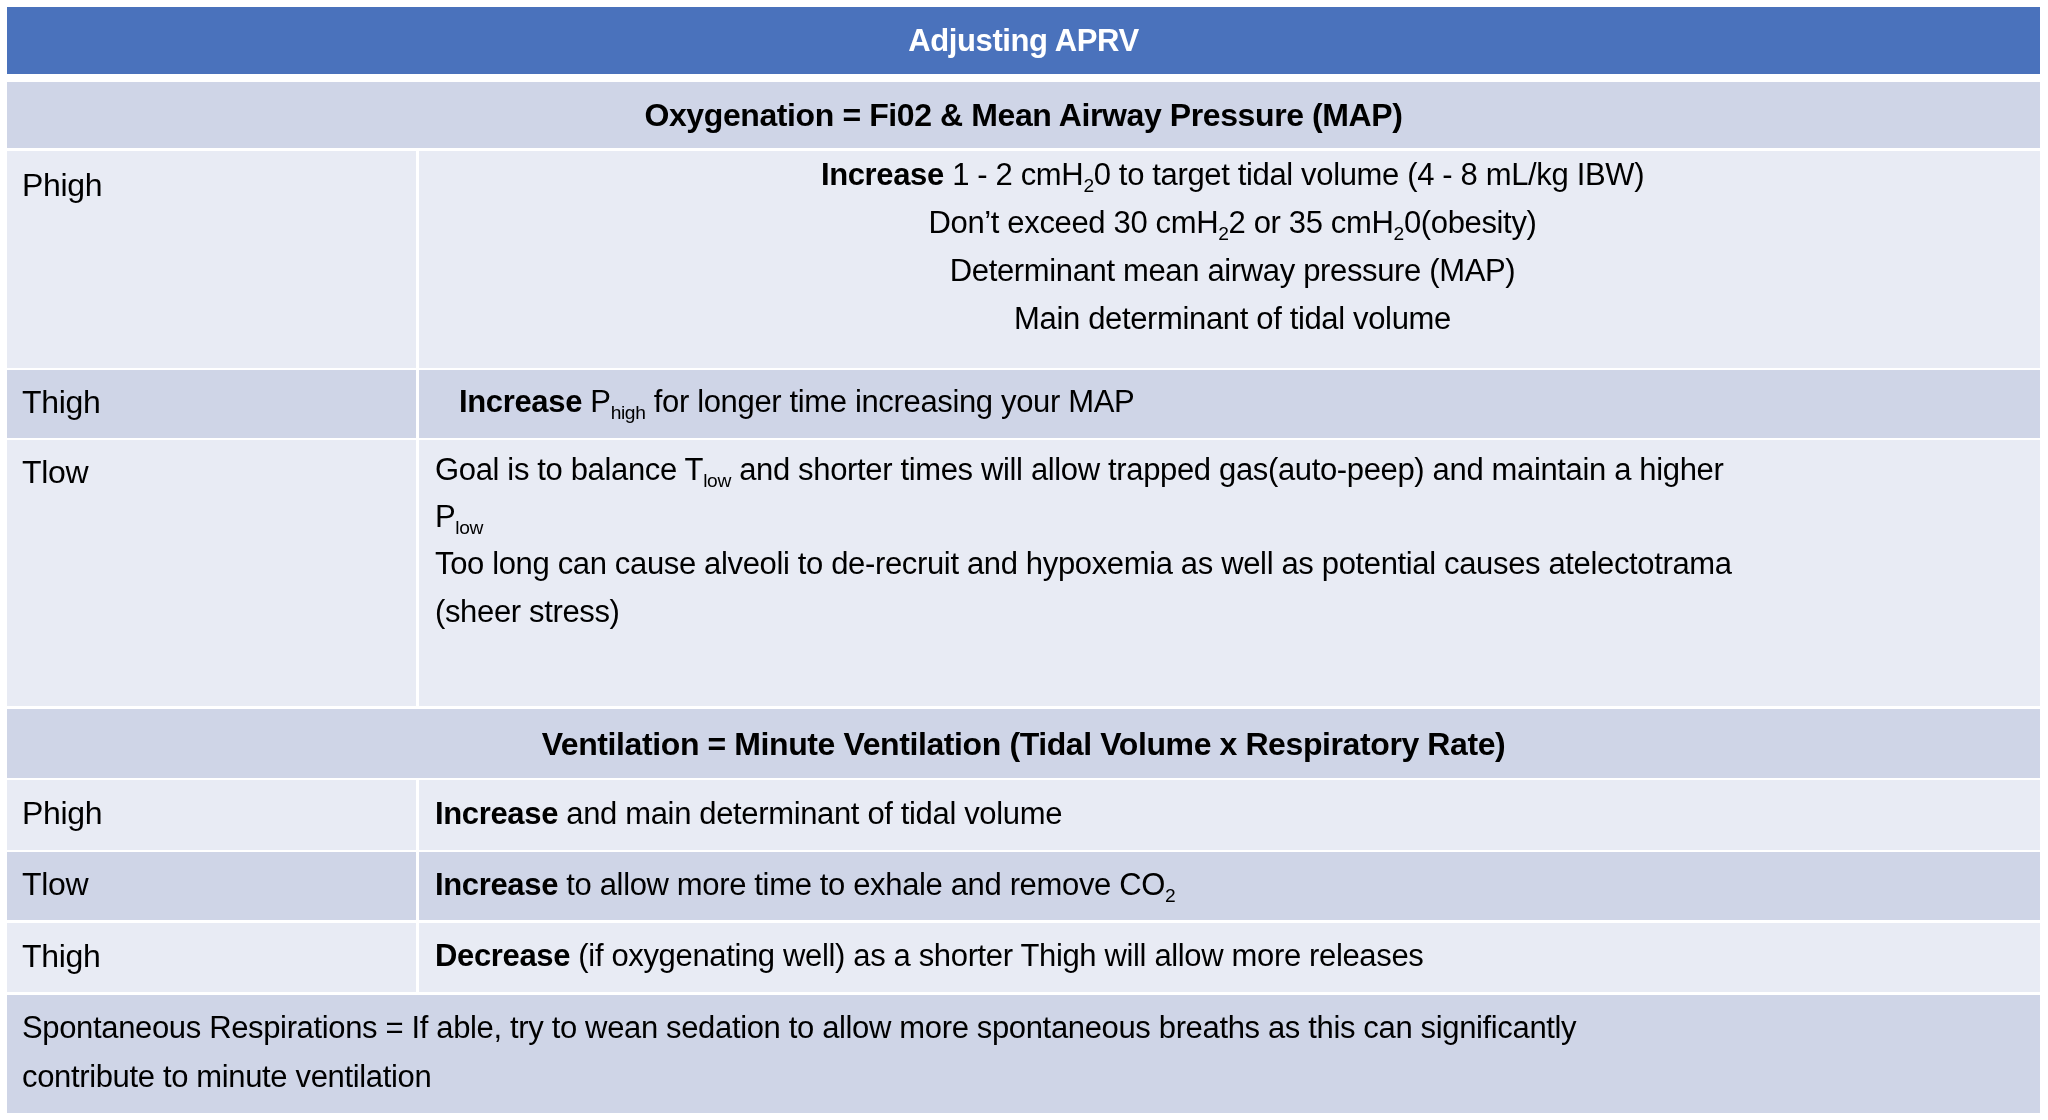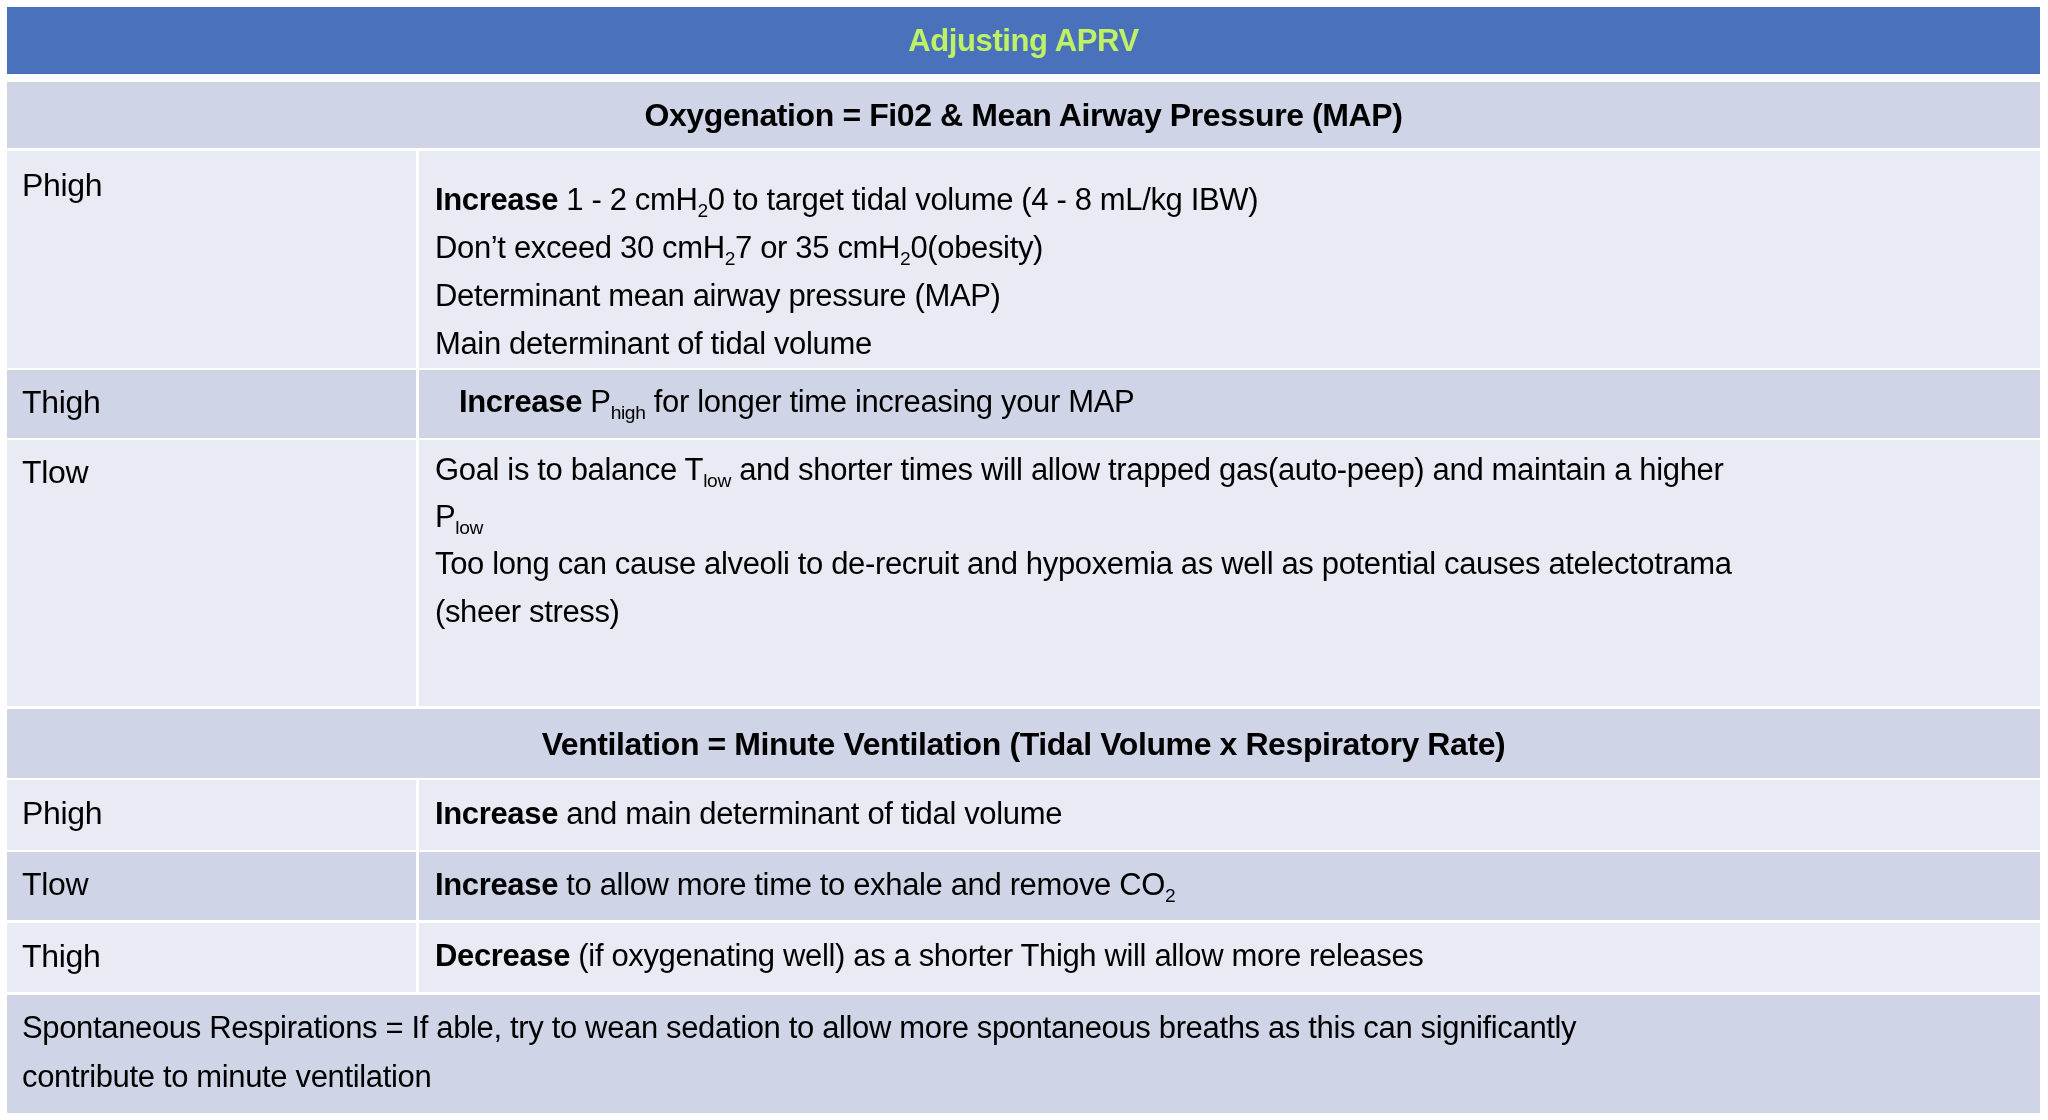--- a/index.html
+++ b/index.html
@@ -2,21 +2,21 @@
 <html><head>
 <meta charset="utf-8">
 <style>
   html, body { margin: 0; padding: 0; }
   body {
     width: 2048px; height: 1120px; background: #ffffff; position: relative; overflow: hidden;
     font-family: "Liberation Sans", "DejaVu Sans", sans-serif; color: #000;
   }
   .tbl { position: absolute; left: 7px; top: 7px; width: 2033px; }
   .row { position: absolute; left: 0; width: 2033px; box-sizing: border-box; }
-  .hdr { background: #4a72bc; color: #bef264; font-weight: bold; text-align: center; font-size: 31px; }
+  .hdr { background: #4a72bc; color: #ffffff; font-weight: bold; text-align: center; font-size: 31px; }
   .sec { background: #cfd5e7; font-weight: bold; text-align: center; font-size: 32px; }
   .odd { background: #e8ebf4; }
   .even { background: #cfd5e7; }
   .center-text { position: absolute; left: 0; right: 0; top: 50%; transform: translateY(-50%); white-space: nowrap; letter-spacing: -0.4px; }
   .lbl { position: absolute; left: 15px; font-size: 32px; letter-spacing: -0.3px; }
   .divider { position: absolute; left: 409px; top: 0; bottom: 0; width: 3px; background: #ffffff; }
   .cell { position: absolute; left: 428px; right: 10px; font-size: 31px; line-height: 48px; letter-spacing: -0.35px; }
   .cell b { font-weight: bold; }
   sub { font-size: 62%; vertical-align: -0.35em; line-height: 0; }
   .full { position: absolute; left: 15px; right: 20px; font-size: 31px; line-height: 49px; letter-spacing: -0.35px; }
@@ -30,23 +30,23 @@
     <div class="center-text">Adjusting APRV</div>
   </div>
 
   <div class="row sec" style="top:75px;height:66px;">
     <div class="center-text">Oxygenation = Fi02 &amp; Mean Airway Pressure (MAP)</div>
   </div>
 
   <div class="row odd" style="top:144px;height:217px;">
     <div class="lbl" style="top:16px;">Phigh</div>
     <div class="divider"></div>
-    <div class="cell" style="top:25px;">
+    <div class="cell" style="top:0;text-align:center;">
       <div><b>Increase</b><span> 1 - 2 cmH</span><sub>2</sub><span>0 to target tidal volume (4 - 8 mL/kg IBW)</span></div>
-      <div><span>Don’t exceed 30 cmH</span><sub>2</sub><span>7 or 35 cmH</span><sub>2</sub><span>0(obesity)</span></div>
+      <div><span>Don’t exceed 30 cmH</span><sub>2</sub><span>2 or 35 cmH</span><sub>2</sub><span>0(obesity)</span></div>
       <div><span>Determinant mean airway pressure (MAP)</span></div>
       <div><span>Main determinant of tidal volume</span></div>
     </div>
   </div>
 
   <div class="row even" style="top:363px;height:68px;">
     <div class="lbl" style="top:14px;">Thigh</div>
     <div class="divider"></div>
     <div class="cell" style="top:8px;margin-left:24px;">
       <div><b>Increase</b><span> P</span><sub>high</sub><span> for longer time increasing your MAP</span></div>

